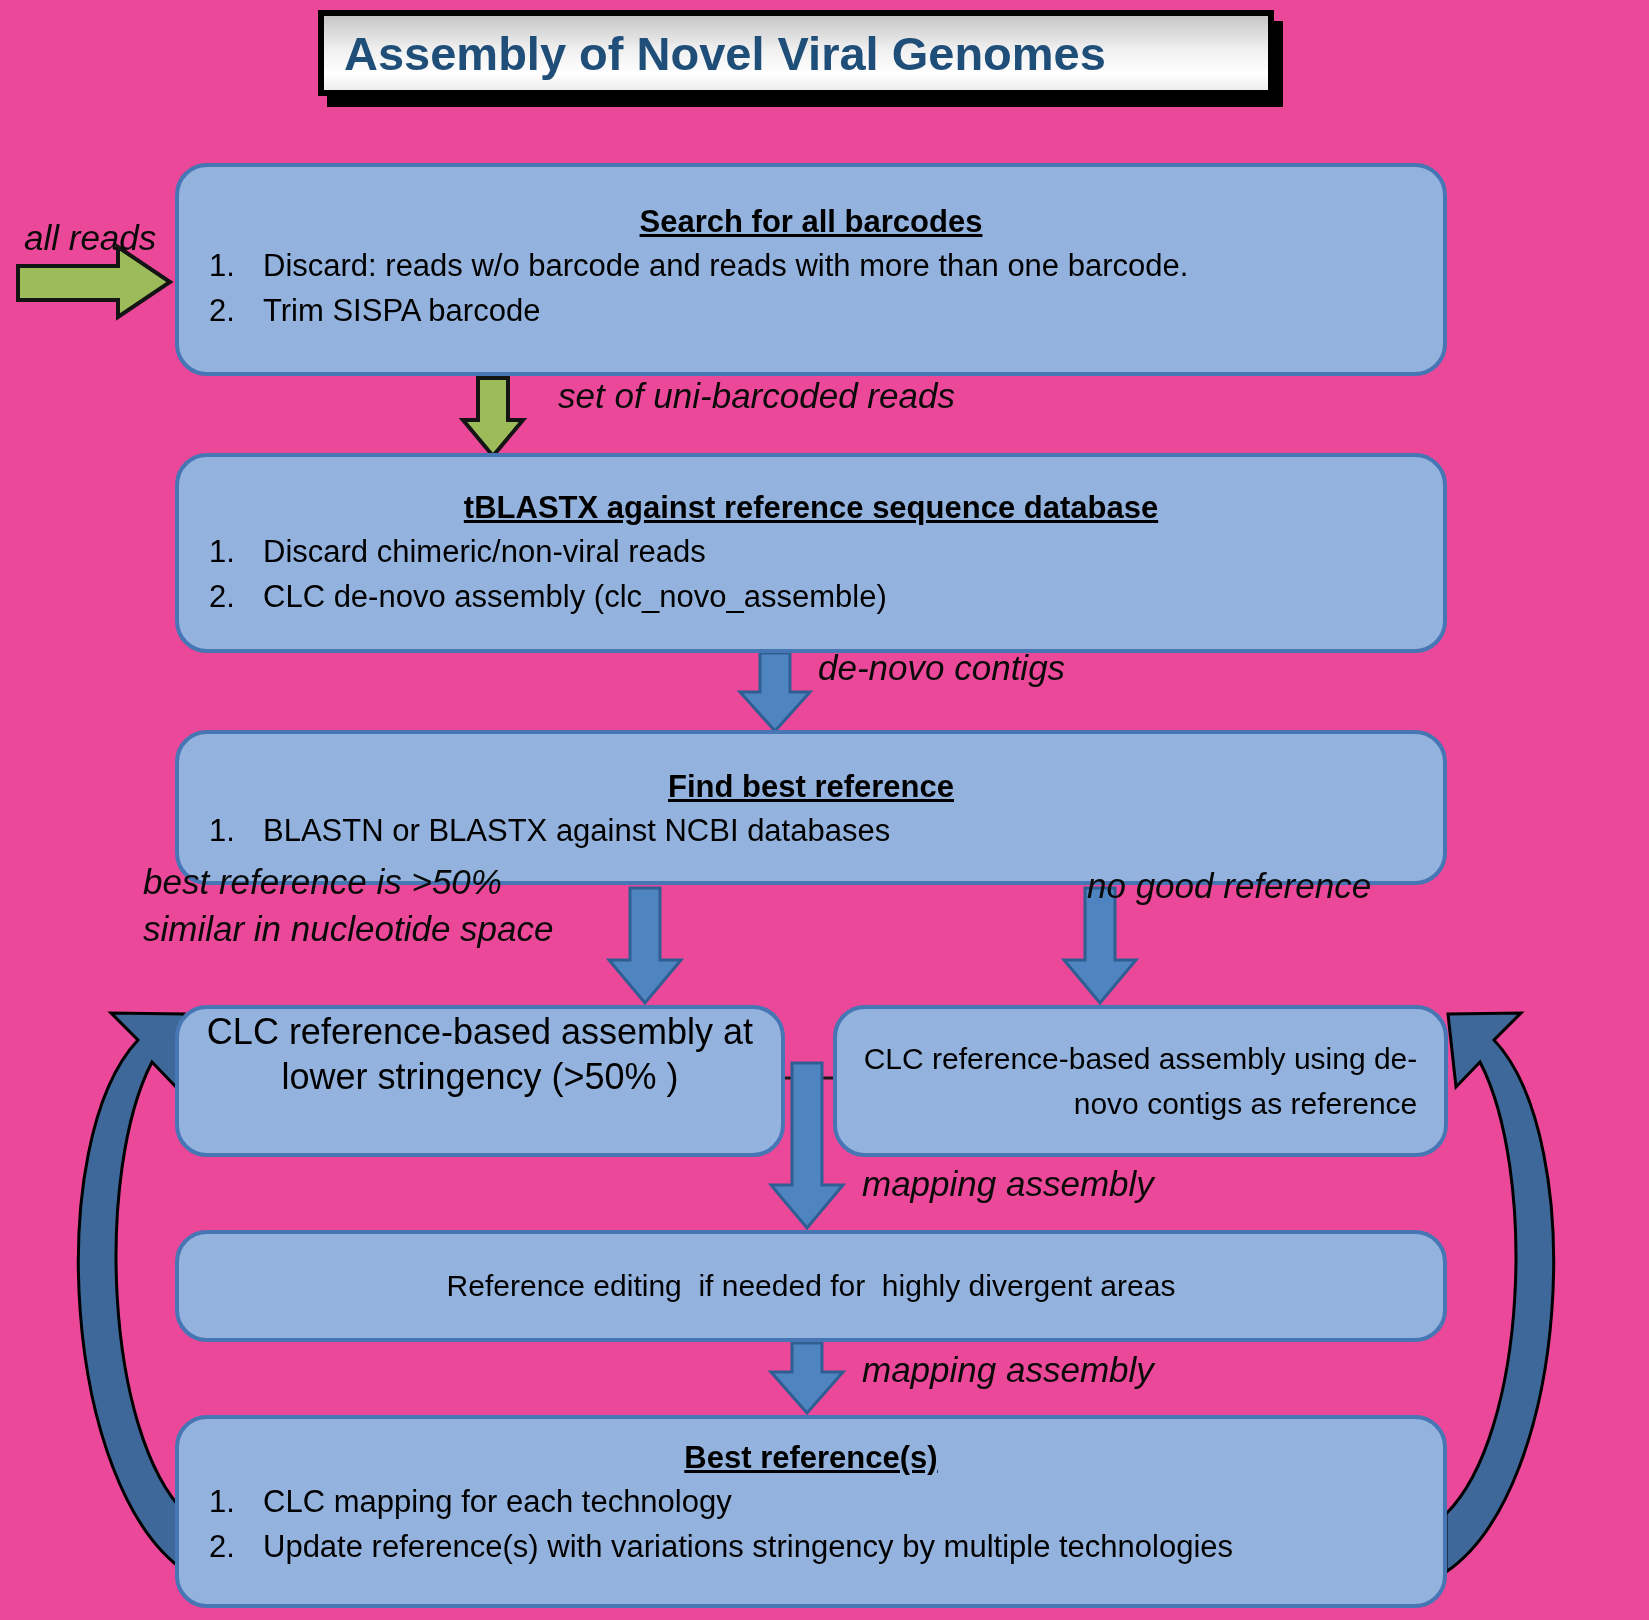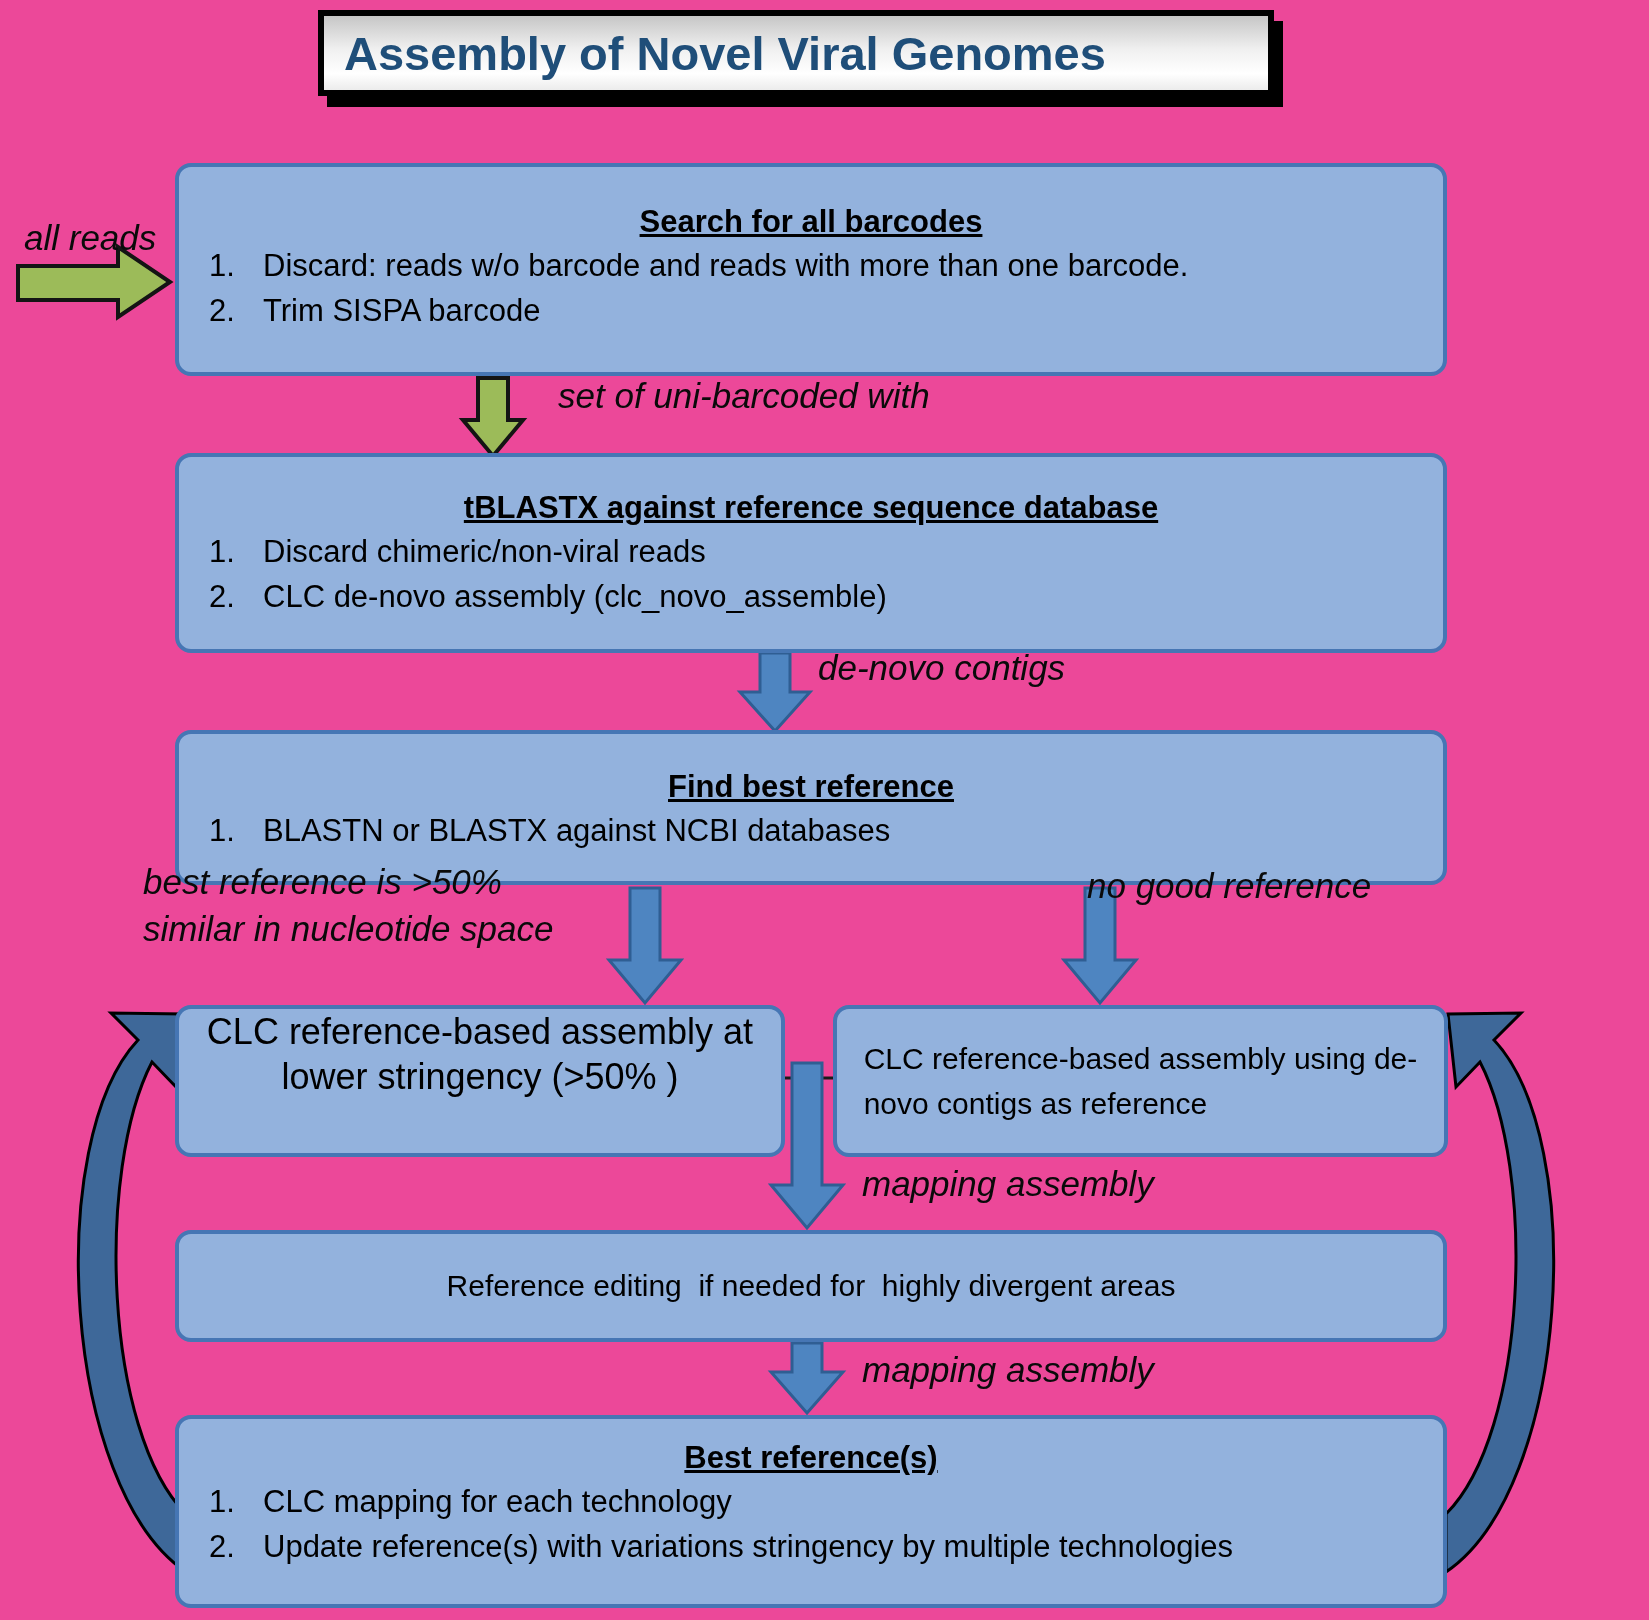--- a/index.html
+++ b/index.html
@@ -13,36 +13,36 @@
     position:absolute;left:318px;top:10px;width:944px;height:74px;
     background:linear-gradient(180deg,#c6c6c6 0%,#f0f0f0 45%,#ffffff 78%,#ececec 100%);
     border:6px solid #000;box-shadow:9px 11px 0 #000;
     display:flex;align-items:center;
   }
   .title-box span{
     font-size:47px;font-weight:bold;color:#1F4E79;padding-left:20px;letter-spacing:0px;
   }
 
   .box{
-    position:absolute;background:#93B2DD;border:4px solid #4676B4;border-radius:16px;
+    position:absolute;background:#93B2DD;border:4px solid #4676B4;border-radius:32px;
     box-sizing:border-box;
   }
   .box-heading{
     text-align:center;font-weight:bold;font-size:31px;text-decoration:underline;
     line-height:42px;
   }
   .li{display:flex;padding-left:30px;font-size:31px;line-height:45px;}
   .li .num{width:54px;flex:0 0 54px;}
   .li .itxt{flex:1;}
 
   .b1{left:175px;top:163px;width:1272px;height:213px;padding-top:34px;}
   .b2{left:175px;top:453px;width:1272px;height:200px;padding-top:30px;}
   .b3{left:175px;top:730px;width:1272px;height:155px;padding-top:32px;}
   .b4l{left:175px;top:1005px;width:610px;height:152px;display:flex;align-items:flex-start;justify-content:center;text-align:center;font-size:36px;line-height:45px;}
-  .b4r{left:833px;top:1005px;width:615px;height:152px;display:flex;align-items:center;justify-content:center;text-align:left;font-size:30px;line-height:45px;}
+  .b4r{left:833px;top:1005px;width:615px;height:152px;display:flex;align-items:center;justify-content:center;text-align:right;font-size:30px;line-height:45px;}
   .b5{left:175px;top:1230px;width:1272px;height:112px;display:flex;align-items:center;justify-content:center;text-align:center;font-size:30px;white-space:pre-wrap;}
   .b6{left:175px;top:1415px;width:1272px;height:193px;padding-top:18px;}
 
   .flow-label{
     position:absolute;font-style:italic;font-size:35px;color:#0a0a0a;line-height:47px;white-space:nowrap;
   }
   .lab-all-reads{left:24px;top:214px;font-style:italic;}
   .lab-uni{left:558px;top:372px;}
   .lab-denovo{left:818px;top:644px;}
   .lab-bestref{left:143px;top:858px;white-space:normal;width:520px;}
@@ -89,21 +89,21 @@
       <span class="num">1.</span>
       <span class="itxt">Discard: reads w/o barcode and reads with more than one barcode.</span>
     </div>
     <div class="li">
       <span class="num">2.</span>
       <span class="itxt">Trim SISPA barcode</span>
     </div>
   </div>
 
   <div class="flow-label lab-all-reads">all reads</div>
-  <div class="flow-label lab-uni">set of uni-barcoded with</div>
+  <div class="flow-label lab-uni">set of uni-barcoded reads</div>
 
   <div class="box b2">
     <div class="box-heading">tBLASTX against reference sequence database</div>
     <div class="li">
       <span class="num">1.</span>
       <span class="itxt">Discard chimeric/non-viral reads</span>
     </div>
     <div class="li">
       <span class="num">2.</span>
       <span class="itxt">CLC de-novo assembly (clc_novo_assemble)</span>

